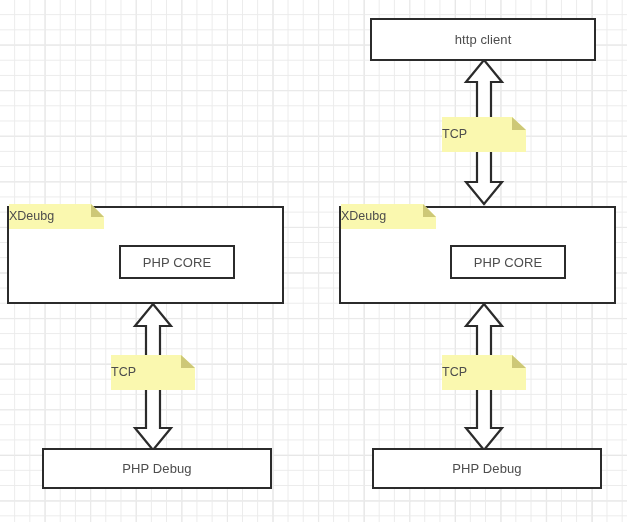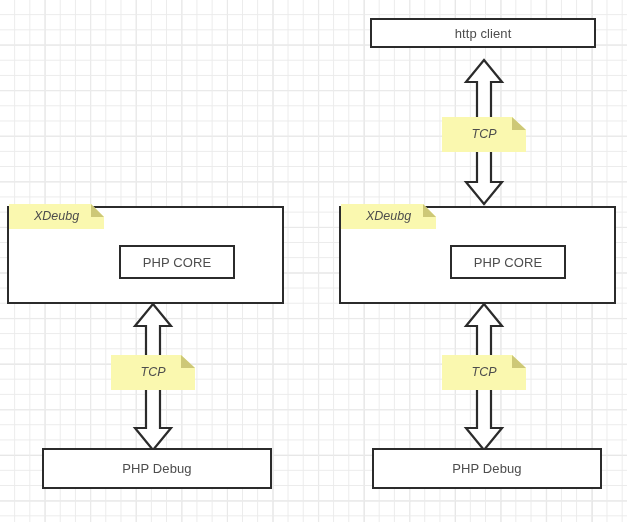--- a/index.html
+++ b/index.html
@@ -70,23 +70,22 @@
     position: relative;
     font-size: 12.5px;
     color: #4d4d4d;
     line-height: 1;
     user-select: none;
     z-index: 2;
   }
   .note-label.left-aligned {
     position: relative;
     width: 100%;
-    text-align: center;
+    text-align: left;
     box-sizing: border-box;
-    font-style: italic;
   }
 
   
   .arrow {
     position: absolute;
   }
   .arrow svg { display: block; }
 </style>
 </head>
 <body>
@@ -104,21 +103,21 @@
       <polygon points="21,2 39,24 28,24 28,126 39,126 21,148 3,126 14,126 14,24 3,24" fill="#ffffff" stroke="#2b2b2b" stroke-width="2.2" stroke-linejoin="miter"></polygon>
     </svg>
   </div>
 
   <div class="arrow" style="left:132px; top:302px; width:42px; height:150px;">
     <svg width="42" height="150" viewBox="0 0 42 150">
       <polygon points="21,2 39,24 28,24 28,126 39,126 21,148 3,126 14,126 14,24 3,24" fill="#ffffff" stroke="#2b2b2b" stroke-width="2.2" stroke-linejoin="miter"></polygon>
     </svg>
   </div>
 
-  <div class="node" style="left:370px; top:18px; width:226px; height:30px;text-align:center;">
+  <div class="node" style="left:370px; top:18px; width:226px; height:43px;text-align:center;">
     <span class="node-label">http client</span>
   </div>
 
   <div class="node" style="left:7px; top:206px; width:277px; height:98px;"></div>
 
   <div class="inner-node" style="left:94px; top:245px; width:116px; height:34px;">
     <span class="node-label">PHP CORE</span>
   </div>
 
   <div class="note" style="left:9px; top:204px; width:95px; height:25px;">

